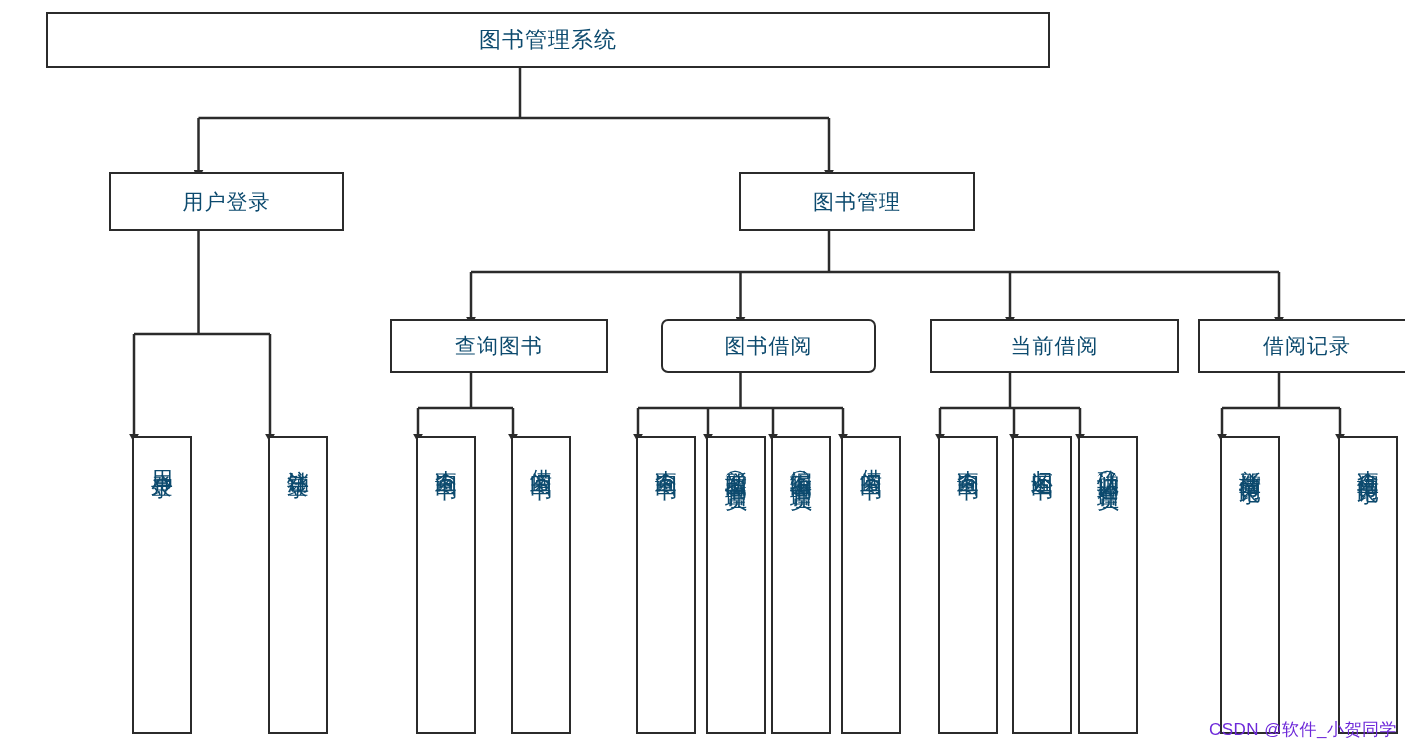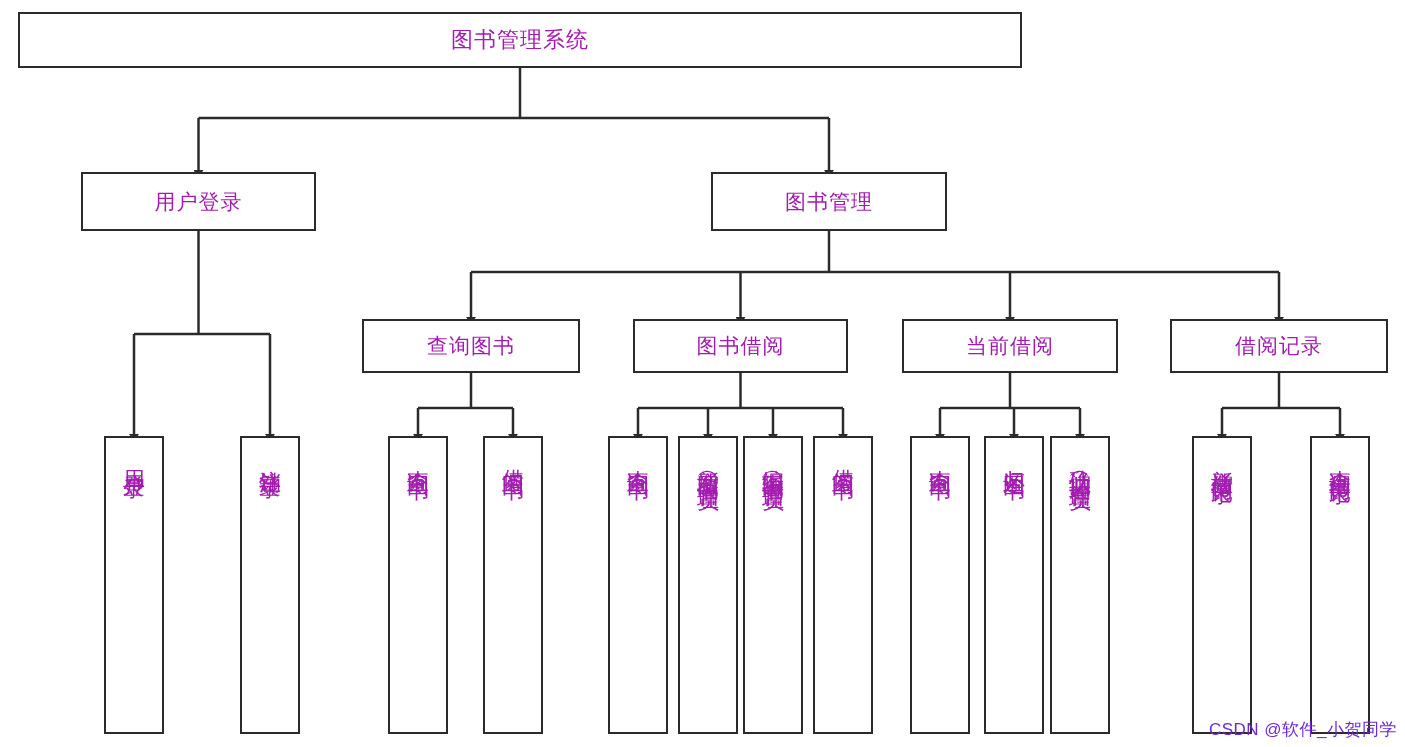--- a/index.html
+++ b/index.html
@@ -26,21 +26,22 @@
     height: 747px;
   }
   .node {
     position: absolute;
     box-sizing: border-box;
     background: #ffffff;
     border: 2.5px solid #2b2b2b;
     display: flex;
     align-items: center;
     justify-content: center;
-    color: #a21caf;
+    color: #0c4a6e;
+    margin-left: 28px;
   }
   .node-label {
     display: block;
     text-align: center;
     line-height: 1.22;
     letter-spacing: 1px;
     white-space: nowrap;
   }
   .node.horiz .node-label {
     font-size: 21px;
@@ -124,24 +125,24 @@
       </div>
       <div class="node horiz" style="left: 81px; top: 172px; width: 235px; height: 59px;">
         <span class="node-label">用户登录</span>
       </div>
       <div class="node horiz" style="left: 711px; top: 172px; width: 236px; height: 59px; align-items: center;">
         <span class="node-label">图书管理</span>
       </div>
       <div class="node horiz" style="left: 362px; top: 319px; width: 218px; height: 54px;">
         <span class="node-label">查询图书</span>
       </div>
-      <div class="node horiz" style="left: 633px; top: 319px; width: 215px; height: 54px;">
+      <div class="node horiz" style="left: 633px; top: 319px; width: 215px; height: 54px; border-radius: 7px;">
         <span class="node-label">图书借阅</span>
       </div>
-      <div class="node horiz" style="left: 902px; top: 319px; width: 216px; height: 54px;">
+      <div class="node horiz" style="left: 902px; top: 319px; width: 249px; height: 54px;">
         <span class="node-label">当前借阅</span>
       </div>
       <div class="node horiz" style="left: 1170px; top: 319px; width: 218px; height: 54px;">
         <span class="node-label">借阅记录</span>
       </div>
       <div class="node vert" style="left: 104px; top: 436px; width: 60px; height: 298px;">
         <span class="node-label">用户登录</span>
       </div>
       <div class="node vert" style="left: 240px; top: 436px; width: 60px; height: 298px;">
         <span class="node-label">注销登录</span>

